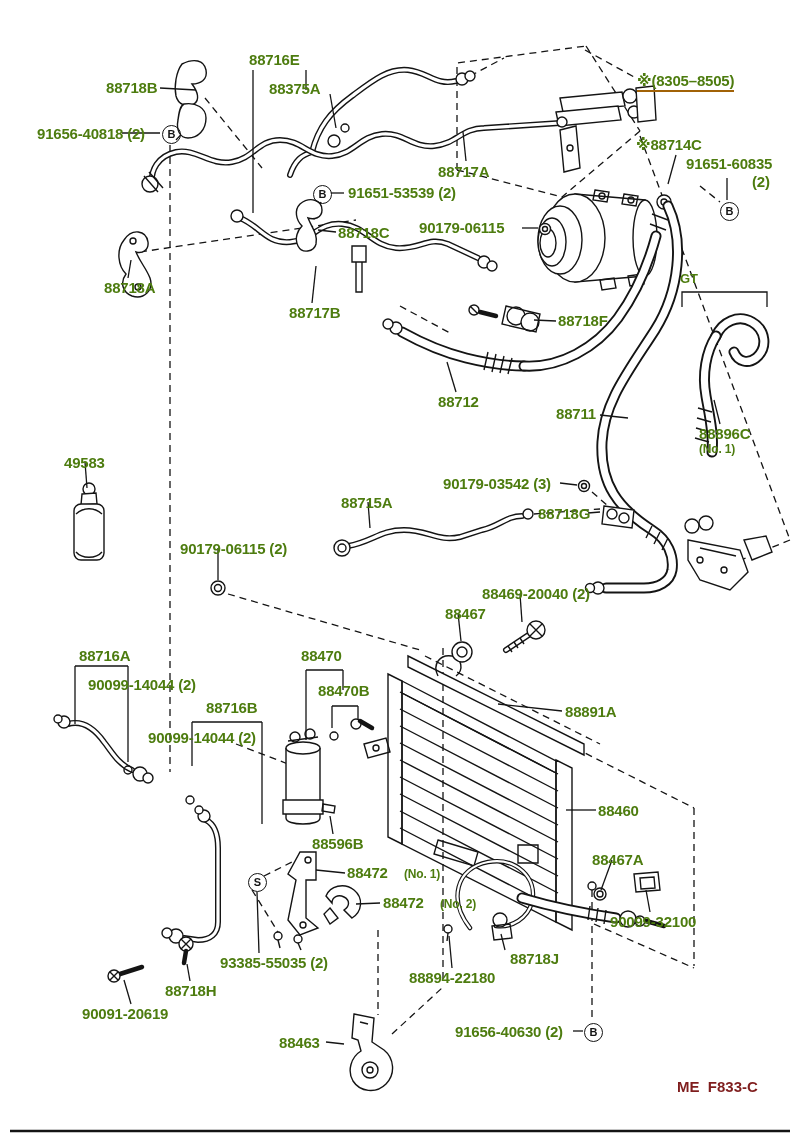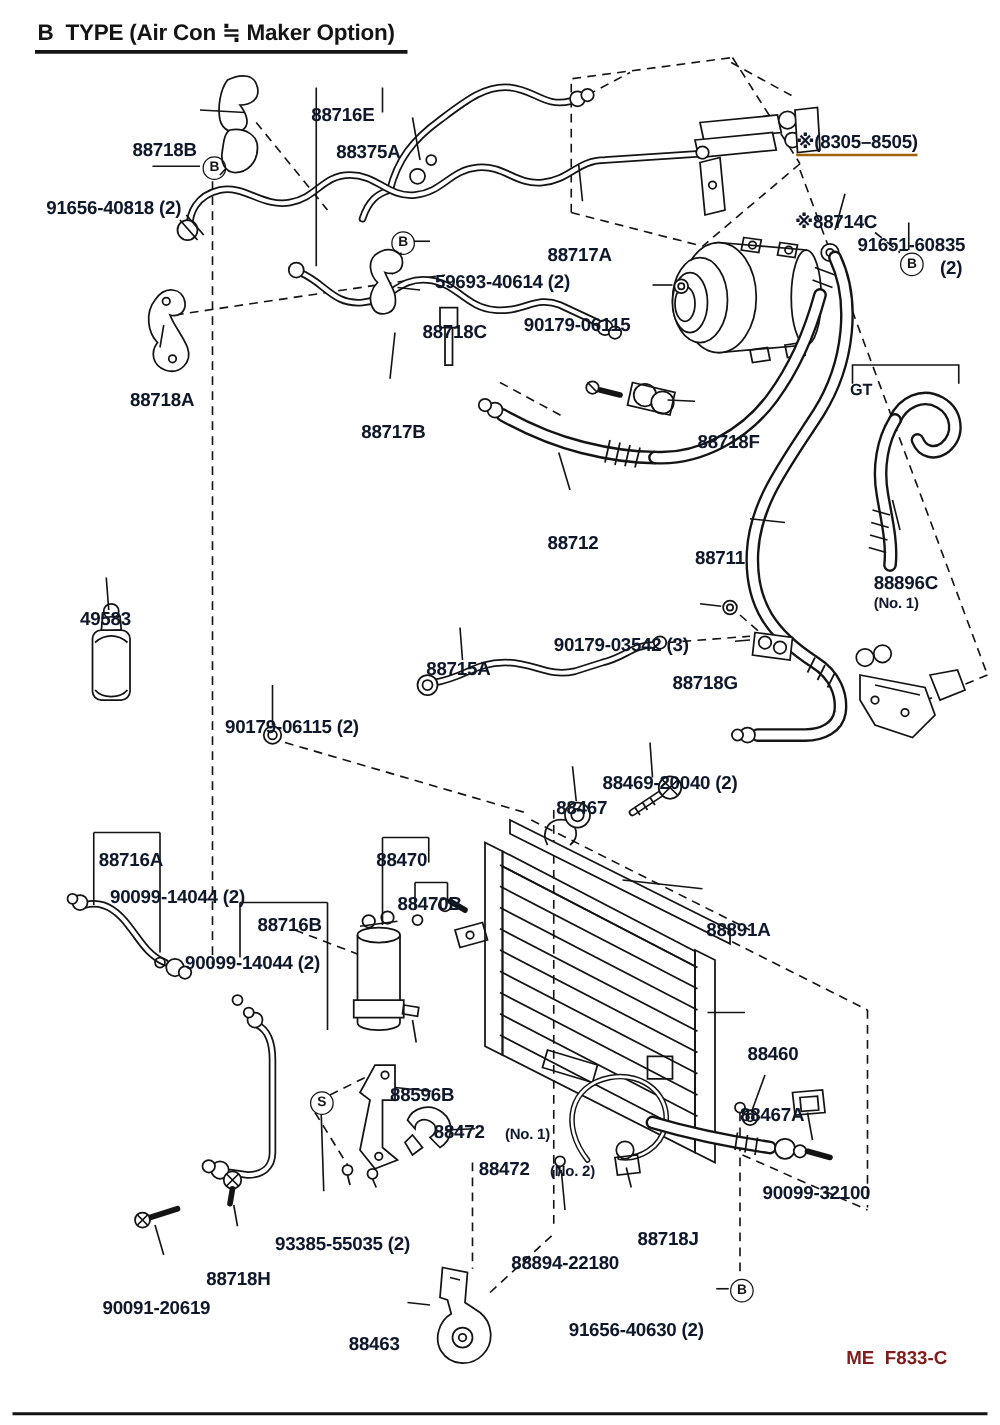--- a/index.html
+++ b/index.html
@@ -1,20 +1,20 @@
 <!DOCTYPE html>
 <html><head>
 <meta charset="utf-8">
 <style>
   html,body{margin:0;padding:0;background:#e8e8e8;}
   .page{position:relative;width:800px;height:1140px;background:#ffffff;overflow:hidden;
         font-family:"Liberation Sans","DejaVu Sans",sans-serif;color:#141414;}
   .art{position:absolute;left:0;top:0;}
   .lbl{position:absolute;font-weight:bold;font-size:15px;line-height:16px;
-       letter-spacing:-0.2px;white-space:pre;color:#0f172a;margin-top:33px;}
+       letter-spacing:-0.2px;white-space:pre;color:#4d7c0f;}
   .small{font-size:12px;line-height:13px;}
   .title{position:absolute;left:28px;top:16px;font-weight:bold;font-size:18px;
          letter-spacing:-0.2px;border-bottom:3px solid #141414;padding:0 10px 3px 2px;white-space:pre;}
   .udl{border-bottom:2px solid #a16207;padding-bottom:1px;}
   .gt{font-size:13px;}
   .circ{position:absolute;width:17px;height:17px;border:1.8px solid #141414;border-radius:50%;
         font-weight:bold;font-size:11px;line-height:17px;text-align:center;color:#141414;}
   .footer{position:absolute;font-weight:bold;font-size:15px;white-space:pre;color:#7f1d1d;}
   
   .s{fill:none;stroke:#141414;stroke-width:1.4px;}
@@ -346,33 +346,32 @@
     <path class="ld" d="M131,1004 L124,980"></path>
     <path class="ld" d="M326,1042 L344,1044"></path>
     <path class="ld" d="M573,1031 L583,1031"></path>
   </g>
 
   <g>
     <path d="M10,1131 L790,1131" stroke="#141414" stroke-width="2.5" fill="none"></path>
   </g>
 </svg>
 
-<div class="title">B  TYPE (Air Con ≒ Maker Option)</div>
 <div class="footer" style="left:677px;top:1078px;position:absolute">ME  F833-C</div>
 
 <div class="lbl" style="left:249px;top:52px">88716E</div>
 <div class="lbl" style="left:106px;top:80px">88718B</div>
 <div class="lbl" style="left:269px;top:81px">88375A</div>
 <div class="lbl" style="left:37px;top:126px">91656-40818 (2)</div>
 <div class="lbl udl" style="left:637px;top:73px">※(8305–8505)</div>
 <div class="lbl" style="left:438px;top:164px">88717A</div>
 <div class="lbl" style="left:636px;top:137px">※88714C</div>
 <div class="lbl" style="left:686px;top:156px">91651-60835</div>
 <div class="lbl" style="left:752px;top:174px">(2)</div>
-<div class="lbl" style="left:348px;top:185px">59693-40614 (2)</div>
+<div class="lbl" style="left:348px;top:185px">91651-53539 (2)</div>
 <div class="lbl" style="left:419px;top:220px">90179-06115</div>
 <div class="lbl" style="left:338px;top:225px">88718C</div>
 <div class="lbl" style="left:104px;top:280px">88718A</div>
 <div class="lbl" style="left:289px;top:305px">88717B</div>
 <div class="lbl gt" style="left:680px;top:271px">GT</div>
 <div class="lbl" style="left:558px;top:313px">88718F</div>
 <div class="lbl" style="left:438px;top:394px">88712</div>
 <div class="lbl" style="left:556px;top:406px">88711</div>
 <div class="lbl" style="left:699px;top:426px">88896C</div>
 <div class="lbl small" style="left:699px;top:443px">(No. 1)</div>

